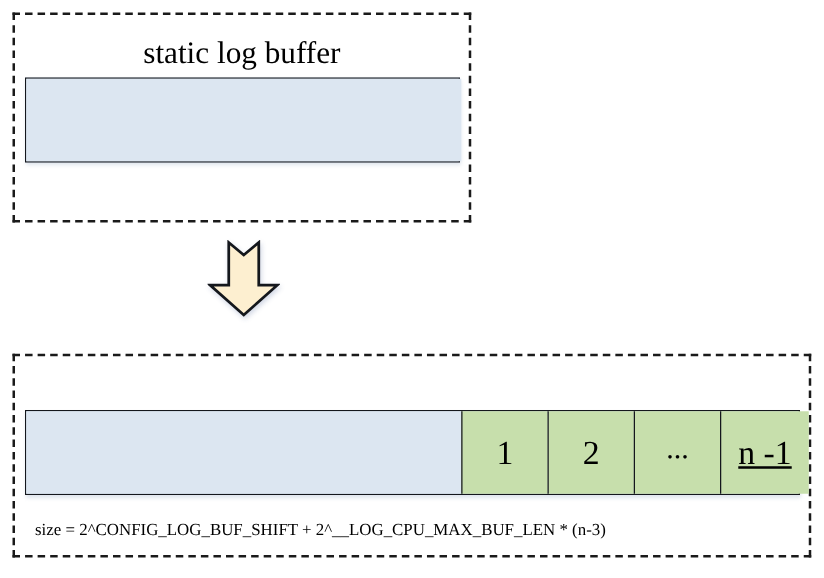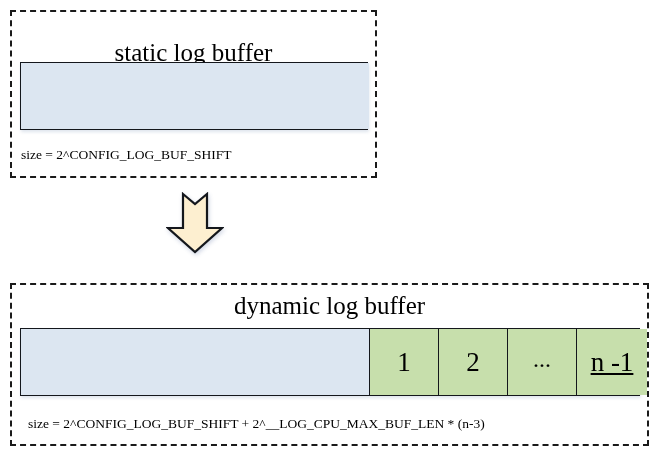--- a/index.html
+++ b/index.html
@@ -41,21 +41,21 @@
     position: absolute;
     left: 0;
     right: 0;
     text-align: center;
     font-size: 25px;
     line-height: 30px;
     font-weight: normal;
     color: #000000;
     white-space: nowrap;
   }
-  #static-group .group-title { top: 26px; }
+  #static-group .group-title { top: 16px; }
   #dynamic-group .group-title { top: 6px; }
 
   
   .caption {
     position: absolute;
     font-size: 13.5px;
     line-height: 16px;
     color: #000000;
     white-space: nowrap;
     letter-spacing: 0px;
@@ -138,32 +138,30 @@
 <body>
 
 <div class="dashed-box" id="static-group">
 
   <div class="group-title">static log buffer</div>
 
   <div class="bar" id="static-bar">
     <div class="bar-segment-static"></div>
   </div>
 
-  <div class="caption" id="static-caption">size = 2^CONFIG_LOG_BUF_SHIFT</div>
 </div>
 
 <div id="flow-arrow">
   <svg viewBox="0 0 58 62" preserveAspectRatio="none">
     <polygon points="17,2 29,12 41,2 41,36 56,36 29,60 2,36 17,36" fill="#fdefd0" stroke="#14171c" stroke-width="2.2" stroke-linejoin="miter"></polygon>
   </svg>
 </div>
 
 <div class="dashed-box" id="dynamic-group">
 
-  <div class="group-title">dynamic log buffer</div>
 
   <div class="bar" id="dynamic-bar">
     <div class="bar-segment-static"></div>
     <div class="bar-cell">1</div>
     <div class="bar-cell">2</div>
     <div class="bar-cell ellipsis">...</div>
     <div class="bar-cell wide">n -1</div>
   </div>
 
   <div class="caption" id="dynamic-caption">size = 2^CONFIG_LOG_BUF_SHIFT + 2^__LOG_CPU_MAX_BUF_LEN * (n-3)</div>

